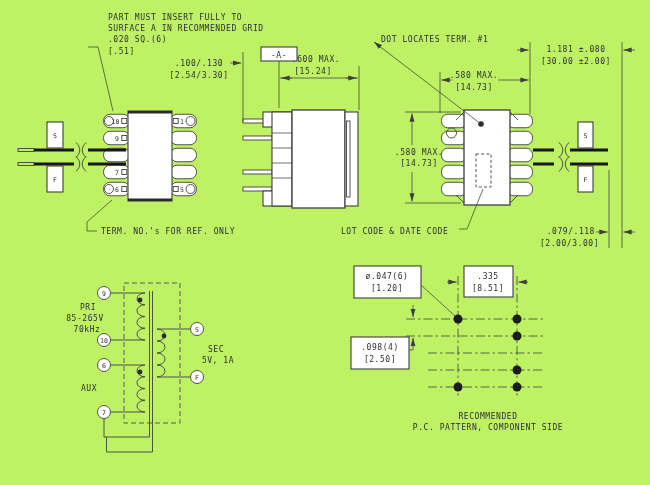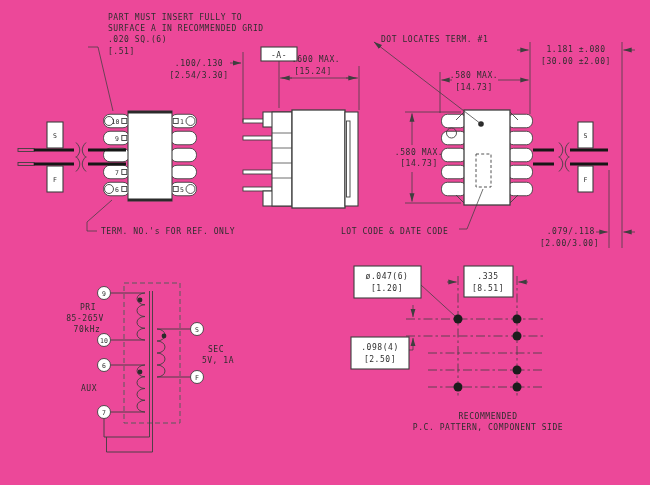--- a/index.html
+++ b/index.html
@@ -1,16 +1,16 @@
 <!DOCTYPE html>
 <html><head>
 <meta charset="utf-8">
 <style>
   html,body{margin:0;padding:0;background:#ffffff;}
-  .page{position:relative;width:650px;height:485px;background:#ec4899;overflow:hidden;}
+  .page{position:relative;width:650px;height:485px;background:#bef264;overflow:hidden;}
   text.t{font-family:"DejaVu Sans Mono",monospace;font-size:8px;letter-spacing:.55px;fill:#2e2e2e;}
   text.tm{text-anchor:middle;}
   text.te{text-anchor:end;}
   text.t65{font-size:6.5px;letter-spacing:0;}
   .ol{fill:#fff;stroke:#3f3f3f;stroke-width:1.1;}
   .ol13{fill:#fff;stroke:#3f3f3f;stroke-width:1.3;}
   .ol9{fill:#fff;stroke:#3f3f3f;stroke-width:.9;}
   .ln9{stroke:#3f3f3f;stroke-width:.9;fill:none;}
   .dim{stroke:#3f3f3f;stroke-width:.75;fill:none;}
   .cl{stroke:#3f3f3f;stroke-width:.8;fill:none;stroke-dasharray:9 3 2.5 3;}

